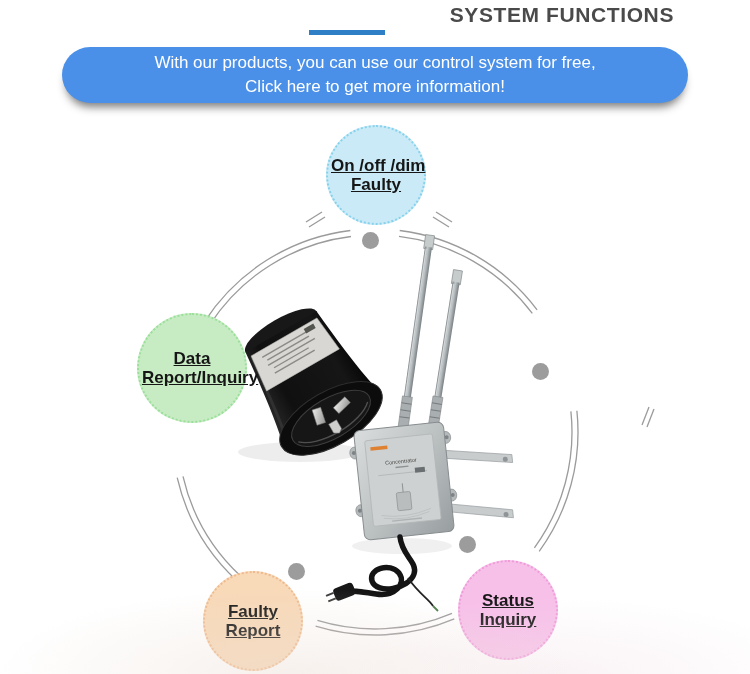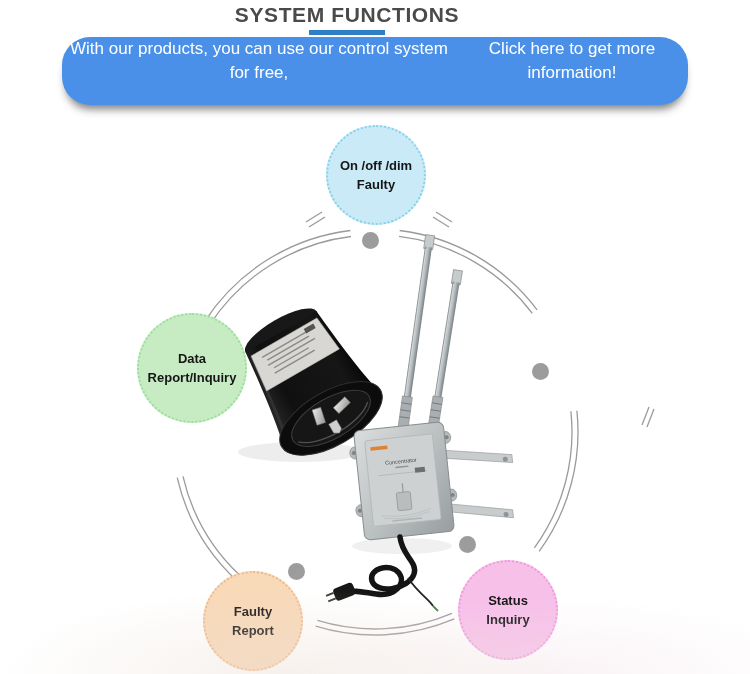--- a/index.html
+++ b/index.html
@@ -7,48 +7,49 @@
     position:relative;width:750px;height:674px;overflow:hidden;background:#ffffff;
     font-family:"Liberation Sans",sans-serif;
   }
   
   .stage::after{
     content:"";position:absolute;left:0;right:0;bottom:0;height:130px;pointer-events:none;
     background:
       radial-gradient(55% 95% at 38% 100%, rgba(236,223,214,.45), rgba(255,255,255,0) 70%),
       radial-gradient(48% 85% at 74% 102%, rgba(243,226,232,.42), rgba(255,255,255,0) 72%);
   }
-  .header{position:absolute;top:3px;left:0;width:674px;text-align:center;}
+  .header{position:absolute;top:3px;left:0;width:674px;text-align:right;}
   .header h1{
     margin:0 0 0 20px;font-size:21px;font-weight:bold;letter-spacing:.6px;
     color:var(--title-color,#4a4a4a);
   }
   .underline{
     width:76px;height:5px;margin:3px auto 0 auto;position:relative;left:10px;
     background:var(--underline-color,#2e7fc6);
   }
   .banner{
-    position:absolute;left:62px;top:37px;width:626px;height:68px;border-radius:28px;
+    position:absolute;left:62px;top:47px;width:626px;height:56px;border-radius:28px;
     background:var(--banner-bg,#4a90e8);
     box-shadow:0 8px 9px -4px rgba(45,45,45,.62);
     color:var(--banner-text,#fff);font-size:17px;line-height:24px;text-align:center;
-    display:flex;flex-direction:row;justify-content:center;cursor:pointer;
+    display:flex;flex-direction:column;justify-content:center;cursor:pointer;
   }
   svg.layer{position:absolute;left:0;top:0;pointer-events:none;}
   .ring path{stroke:var(--ring-color,#9b9b9b);}
   .dot{
     position:absolute;width:17px;height:17px;border-radius:50%;
     background:var(--dot-color,#9c9c9c);
   }
   .bubble{
     position:absolute;border-radius:50%;box-sizing:border-box;
     border:2px dotted transparent;padding:3px;background-clip:content-box;
-    display:flex;flex-direction:column;align-items:center;justify-content:center;
-    font-weight:bold;font-size:13px;line-height:19px;color:var(--bubble-text,#161616);
+    display:flex;flex-direction:column;justify-content:center;
+    font-weight:bold;font-size:17px;line-height:19px;color:var(--bubble-text,#161616);
     text-align:center;
+    text-decoration:underline;
   }
   .bubble span{white-space:nowrap;}
   .bubble-top   {left:326px;top:125px;width:100px;height:100px;}
   .bubble-data  {left:93px; top:313px;width:110px;height:110px;}
   .bubble-rules {left:556px;top:312px;width:102px;height:102px;}
   .bubble-faulty{left:203px;top:571px;width:100px;height:100px;}
   .bubble-status{left:458px;top:560px;width:100px;height:100px;}
 </style>
 </head>
 <body>

